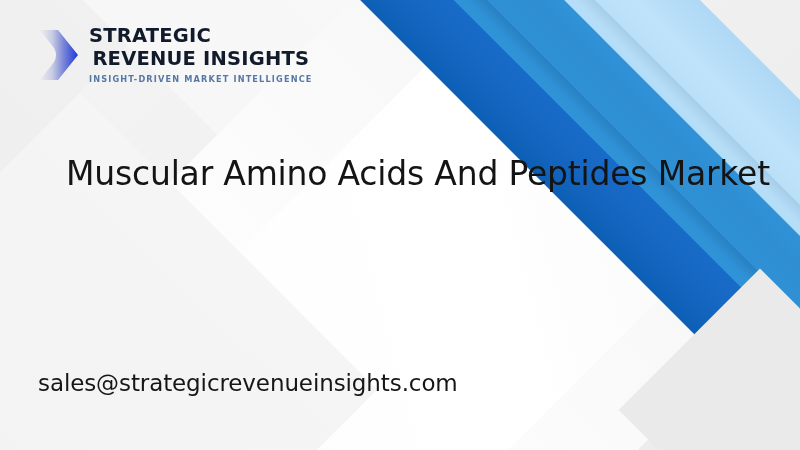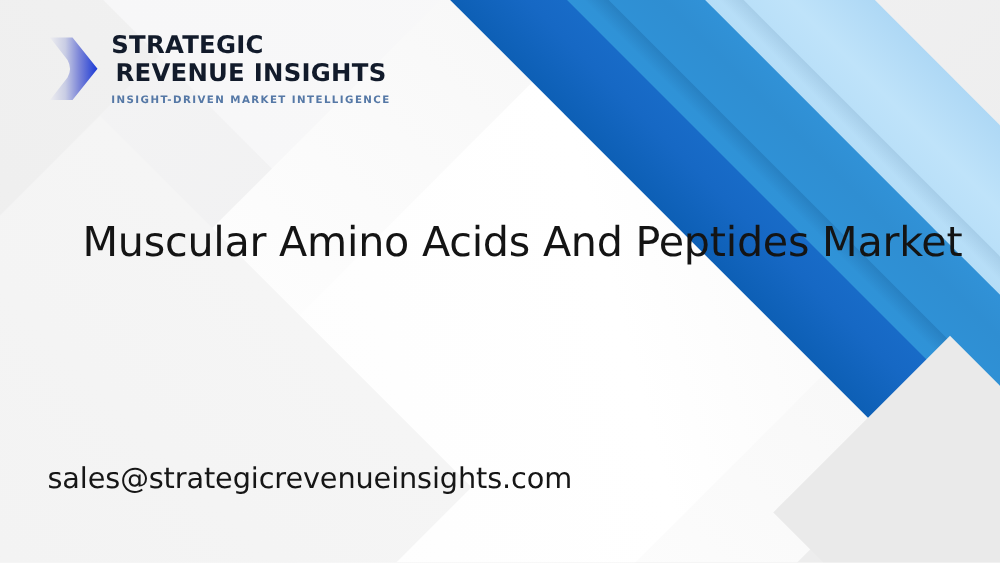--- a/index.html
+++ b/index.html
@@ -7,21 +7,21 @@
     margin: 0;
     padding: 0;
     background: #ffffff;
   }
 
   #slide {
     position: relative;
     width: 800px;
     height: 450px;
     overflow: hidden;
-    background: #e5e5e5;
+    background: #86efac;
     font-family: "DejaVu Sans", "Liberation Sans", sans-serif;
   }
 
   
   .bg-base {
     position: absolute;
     inset: 0;
     background: linear-gradient(135deg, #f4f4f5 0%, #ececec 100%);
   }
 
@@ -180,21 +180,21 @@
     letter-spacing: 1.15px;
     color: #5578a6;
     white-space: nowrap;
     text-align: right;
   }
 
   
   .headline {
     position: absolute;
     left: 66px;
-    top: 152px;
+    top: 132px;
     width: 720px;
     font-family: "DejaVu Sans", "Liberation Sans", sans-serif;
     font-weight: 400;
     font-size: 33px;
     line-height: 1.22;
     color: #141414;
     letter-spacing: -0.2px;
   }
 
   

